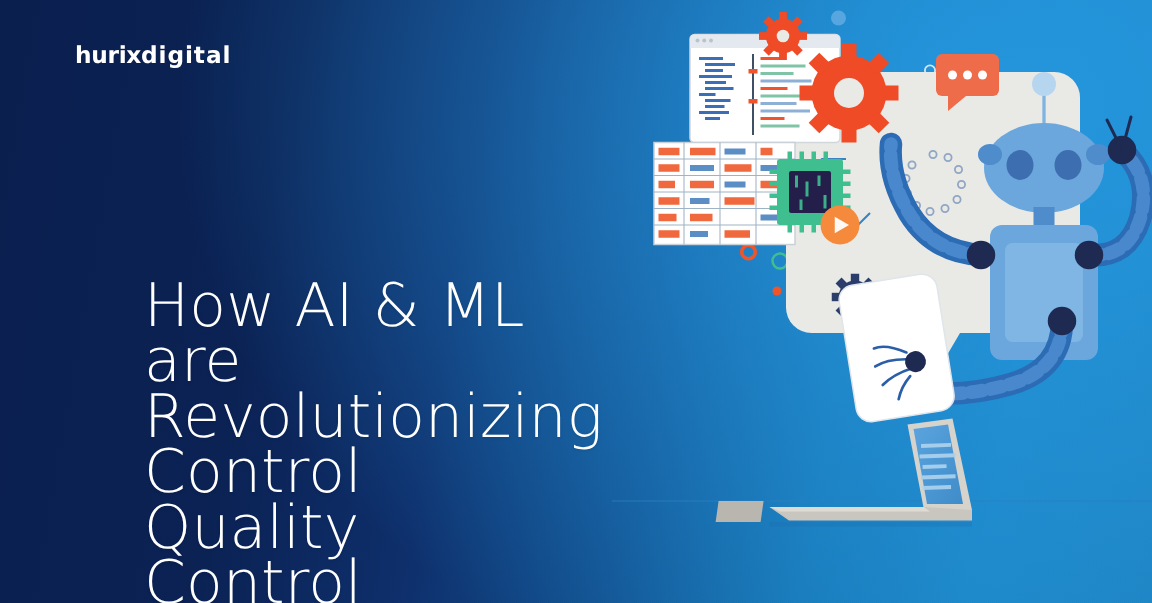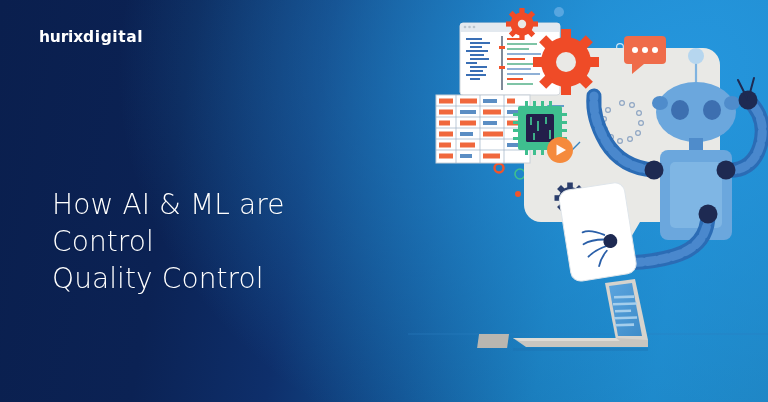--- a/index.html
+++ b/index.html
@@ -26,47 +26,48 @@
         #0e2f6b 40%,
         #12508f 56%,
         #1878b6 72%,
         #1c86c6 86%,
         #1d82bf 100%);
   }
 
   
   #logo {
     position: absolute;
-    left: 39px;
+    left: 50px;
     top: 28px;
     color: #ffffff;
     font-size: 15.5px;
     font-weight: 700;
     letter-spacing: -0.2px;
     white-space: nowrap;
     font-family: "DejaVu Sans", sans-serif;
   }
   #logo .lg-x { letter-spacing: 0.6px; }
 
   
   #headline {
     position: absolute;
     left: 52px;
     top: 186px;
     width: 340px;
   }
   #headline .hl-line {
     display: block;
     color: #ffffff;
-    font-size: 28px;
+    font-size: 40px;
     line-height: 37px;
     font-weight: 300;
     letter-spacing: 0.1px;
     font-family: "DejaVu Sans", sans-serif;
     text-shadow: 0 1px 2px rgba(0,0,0,0.10);
+    margin-left: 44px;
   }
 
   
   #illustration {
     position: absolute;
     left: 408px;
     top: 0;
     width: 360px;
     height: 402px;
   }
@@ -76,20 +77,21 @@
 <body>
 
 <div id="banner">
 
   <div id="logo">
     <span>hurix</span><span class="lg-x">digital</span>
   </div>
 
   <div id="headline">
     <span class="hl-line">How AI &amp; ML are</span>
+    <span class="hl-line">Revolutionizing</span>
     <span class="hl-line">Control</span>
     <span class="hl-line">Quality Control</span>
   </div>
 
   <div id="illustration">
     <svg viewBox="0 0 360 402" xmlns="http://www.w3.org/2000/svg">
       <defs>
         <clipPath id="clipCode">
           <rect x="52" y="23" width="100" height="72" rx="3"></rect>
         </clipPath>

